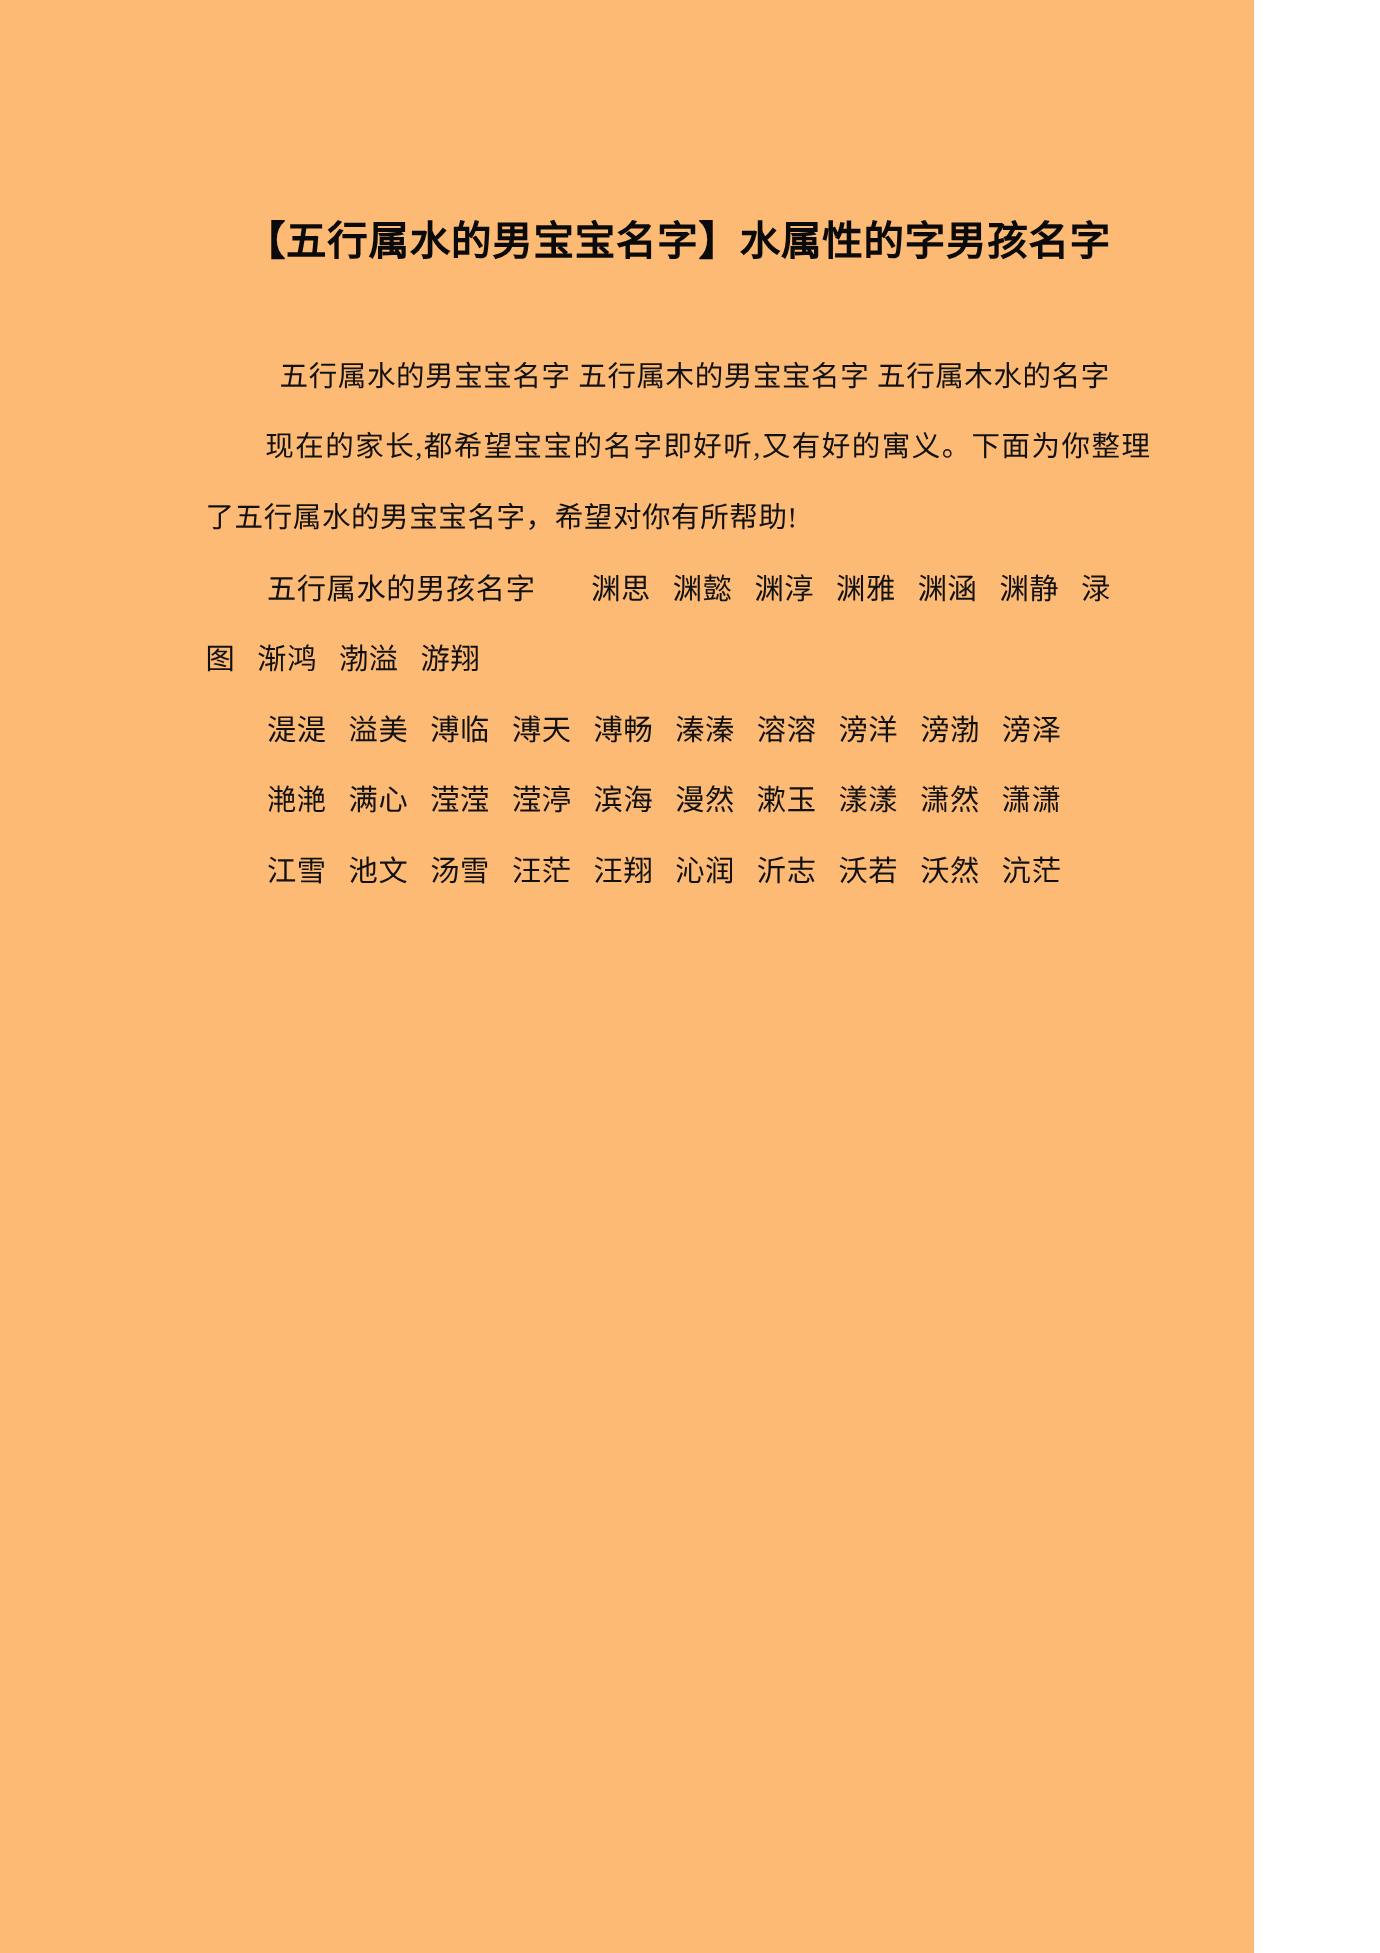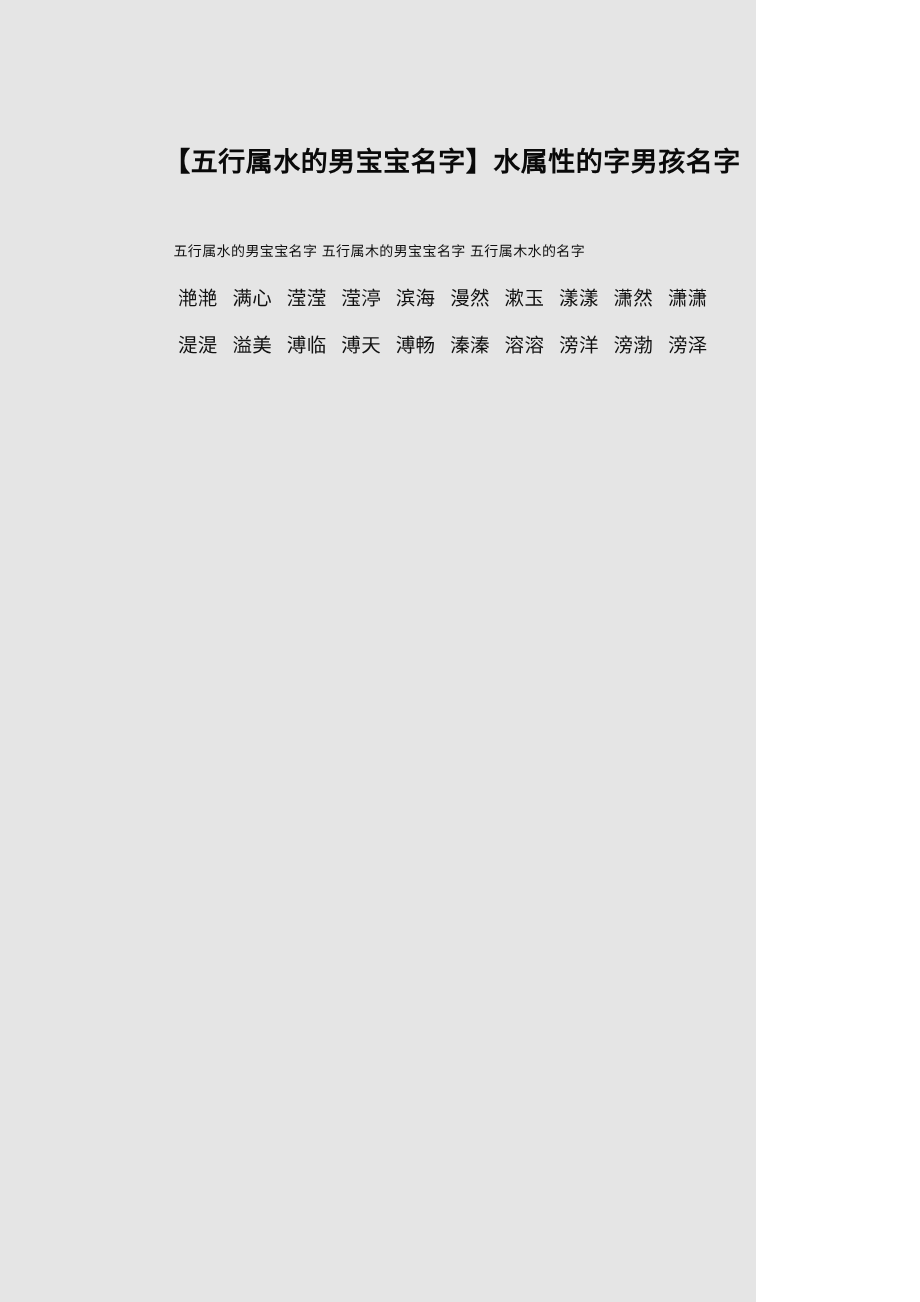--- a/index.html
+++ b/index.html
@@ -10,23 +10,23 @@
   }
   body {
     width: 920px;
     height: 1302px;
     font-family: "DejaVu Serif", "Liberation Serif", serif;
     color: #000000;
     -webkit-font-smoothing: antialiased;
   }
   .page {
     position: relative;
-    width: 756px;
+    width: 836px;
     height: 1302px;
-    background: #e5e5e5;
+    background: #fdba74;
     box-sizing: border-box;
     overflow: hidden;
     padding-left: 44px;
   }
   .content {
     position: absolute;
     left: 137px;
     top: 138px;
     width: 630px;
   }
@@ -38,22 +38,22 @@
     text-align: center;
     letter-spacing: 0.5px;
     margin: 0 0 0 0;
     padding: 0 4px;
     color: #0a0a0a;
   }
   .body-block {
     margin-top: 42px;
   }
   .para {
-    font-family: Liberation Sans, sans-serif;
-    font-size: 14px;
+    font-family: Liberation Serif, serif;
+    font-size: 19px;
     line-height: 47px;
     margin: 0;
     text-align: justify;
     text-justify: inter-ideograph;
     letter-spacing: 0.4px;
     color: #111111;
     word-break: break-all;
   }
   .para.indent {
     text-indent: 2.1em;
@@ -86,21 +86,24 @@
 
 <div class="page">
   <div class="content">
 
     <h1 class="doc-title">【五行属水的男宝宝名字】水属性的字男孩名字</h1>
 
     <div class="body-block">
 
       <p class="para indent-wide">五行属水的男宝宝名字  五行属木的男宝宝名字  五行属木水的名字</p>
 
+      <p class="para indent">现在的家长,都希望宝宝的名字即好听,又有好的寓义。下面为你整理了五行属水的男宝宝名字，希望对你有所帮助!</p>
 
       <div id="sections-host">
+          <p class="namelist"><span class="nm lead">五行属水的男孩名字</span><span class="nm">渊思</span><span class="nm">渊懿</span><span class="nm">渊淳</span><span class="nm">渊雅</span><span class="nm">渊涵</span><span class="nm">渊静</span><span class="nm">渌图</span><span class="nm">渐鸿</span><span class="nm">渤溢</span><span class="nm">游翔</span></p>
+          <p class="namelist"><span class="nm">湜湜</span><span class="nm">溢美</span><span class="nm">溥临</span><span class="nm">溥天</span><span class="nm">溥畅</span><span class="nm">溱溱</span><span class="nm">溶溶</span><span class="nm">滂洋</span><span class="nm">滂渤</span><span class="nm">滂泽</span></p>
           <p class="namelist"><span class="nm">滟滟</span><span class="nm">满心</span><span class="nm">滢滢</span><span class="nm">滢渟</span><span class="nm">滨海</span><span class="nm">漫然</span><span class="nm">漱玉</span><span class="nm">漾漾</span><span class="nm">潇然</span><span class="nm">潇潇</span></p>
-          <p class="namelist"><span class="nm">湜湜</span><span class="nm">溢美</span><span class="nm">溥临</span><span class="nm">溥天</span><span class="nm">溥畅</span><span class="nm">溱溱</span><span class="nm">溶溶</span><span class="nm">滂洋</span><span class="nm">滂渤</span><span class="nm">滂泽</span></p>
+          <p class="namelist"><span class="nm">江雪</span><span class="nm">池文</span><span class="nm">汤雪</span><span class="nm">汪茫</span><span class="nm">汪翔</span><span class="nm">沁润</span><span class="nm">沂志</span><span class="nm">沃若</span><span class="nm">沃然</span><span class="nm">沆茫</span></p>
         </div>
 
     </div>
   </div>
 </div>
 
 </body></html>

